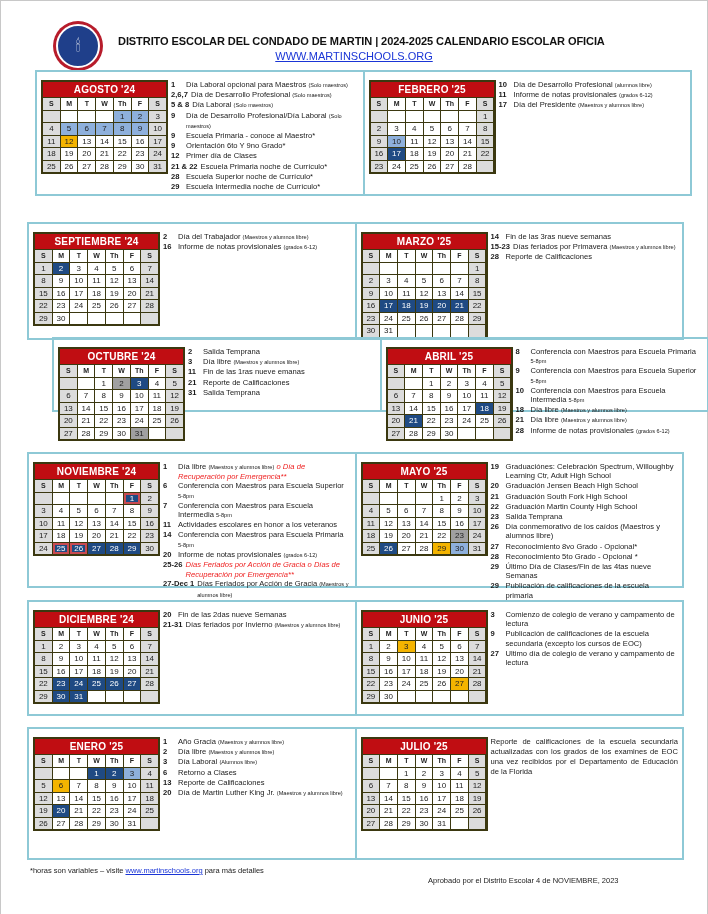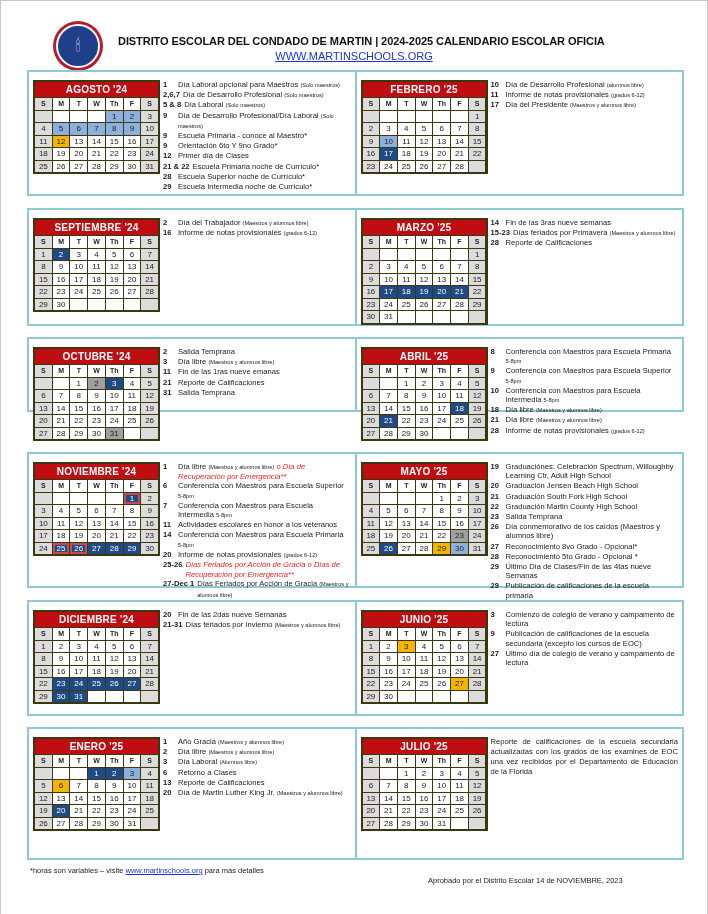--- a/index.html
+++ b/index.html
@@ -47,21 +47,21 @@
 <body>
 
 <div class="page-frame"></div>
 
 <div class="logo">
   <div class="logo-inner">🕯</div>
 </div>
 <div class="title">DISTRITO ESCOLAR DEL CONDADO DE MARTIN  |  2024-2025 CALENDARIO ESCOLAR OFICIA</div>
 <div class="site-link">WWW.MARTINSCHOOLS.ORG</div>
 
-<div class="row" style="top:70px;height:126px;">
+<div class="row" style="top:70px;height:126px;margin-left:8px;">
   <div class="panel">
       <div class="cal">
         <div class="cal-title">AGOSTO '24</div>
         <div class="cal-grid">
           <div class="cell hdr we">S</div>
           <div class="cell hdr">M</div>
           <div class="cell hdr">T</div>
           <div class="cell hdr">W</div>
           <div class="cell hdr">Th</div>
           <div class="cell hdr">F</div>
@@ -203,21 +203,21 @@
           <span class="d">11</span>
           <span class="t"><span>Informe de notas provisionales </span><span class="s">(grados 6-12)</span></span>
         </div>
         <div class="note">
           <span class="d">17</span>
           <span class="t"><span>Día del Presidente </span><span class="s">(Maestros y alumnos libre)</span></span>
         </div>
       </div>
     </div>
 </div>
-<div class="row" style="top:208px;height:118px;">
+<div class="row" style="top:222px;height:118px;">
   <div class="panel">
       <div class="cal">
         <div class="cal-title">SEPTIEMBRE '24</div>
         <div class="cal-grid">
           <div class="cell hdr we">S</div>
           <div class="cell hdr">M</div>
           <div class="cell hdr">T</div>
           <div class="cell hdr">W</div>
           <div class="cell hdr">Th</div>
           <div class="cell hdr">F</div>
@@ -334,21 +334,21 @@
           <span class="d">15-23</span>
           <span class="t"><span>Días feriados por Primavera </span><span class="s">(Maestros y alumnos libre)</span></span>
         </div>
         <div class="note">
           <span class="d">28</span>
           <span class="t"><span>Reporte de Calificaciones</span><span class="s"></span></span>
         </div>
       </div>
     </div>
 </div>
-<div class="row" style="top:337px;height:75px;">
+<div class="row" style="top:337px;height:75px;margin-left:25px;">
   <div class="panel">
       <div class="cal">
         <div class="cal-title">OCTUBRE '24</div>
         <div class="cal-grid">
           <div class="cell hdr we">S</div>
           <div class="cell hdr">M</div>
           <div class="cell hdr">T</div>
           <div class="cell hdr">W</div>
           <div class="cell hdr">Th</div>
           <div class="cell hdr">F</div>
@@ -914,13 +914,13 @@
         </div>
       </div>
       <div class="notes justify">Reporte de calificaciones de la escuela secundaria actualizadas con los grados de los examines de EOC una vez recibidos por el Departamento de Educación de la Florida</div>
     </div>
 </div>
 
 <div class="foot1">
   <span>*horas son variables – visite </span><a>www.martinschools.org</a><span> para más detalles</span>
 </div>
 <div class="foot2">** Los días de recuperación por emergencia serán utilizados únicamente cuando sea necesario.</div>
-<div class="foot3">Aprobado por el Distrito Escolar 14 de NOVIEMBRE, 2023</div>
+<div class="foot3">Aprobado por el Distrito Escolar 4 de NOVIEMBRE, 2023</div>
 
 </body></html>

